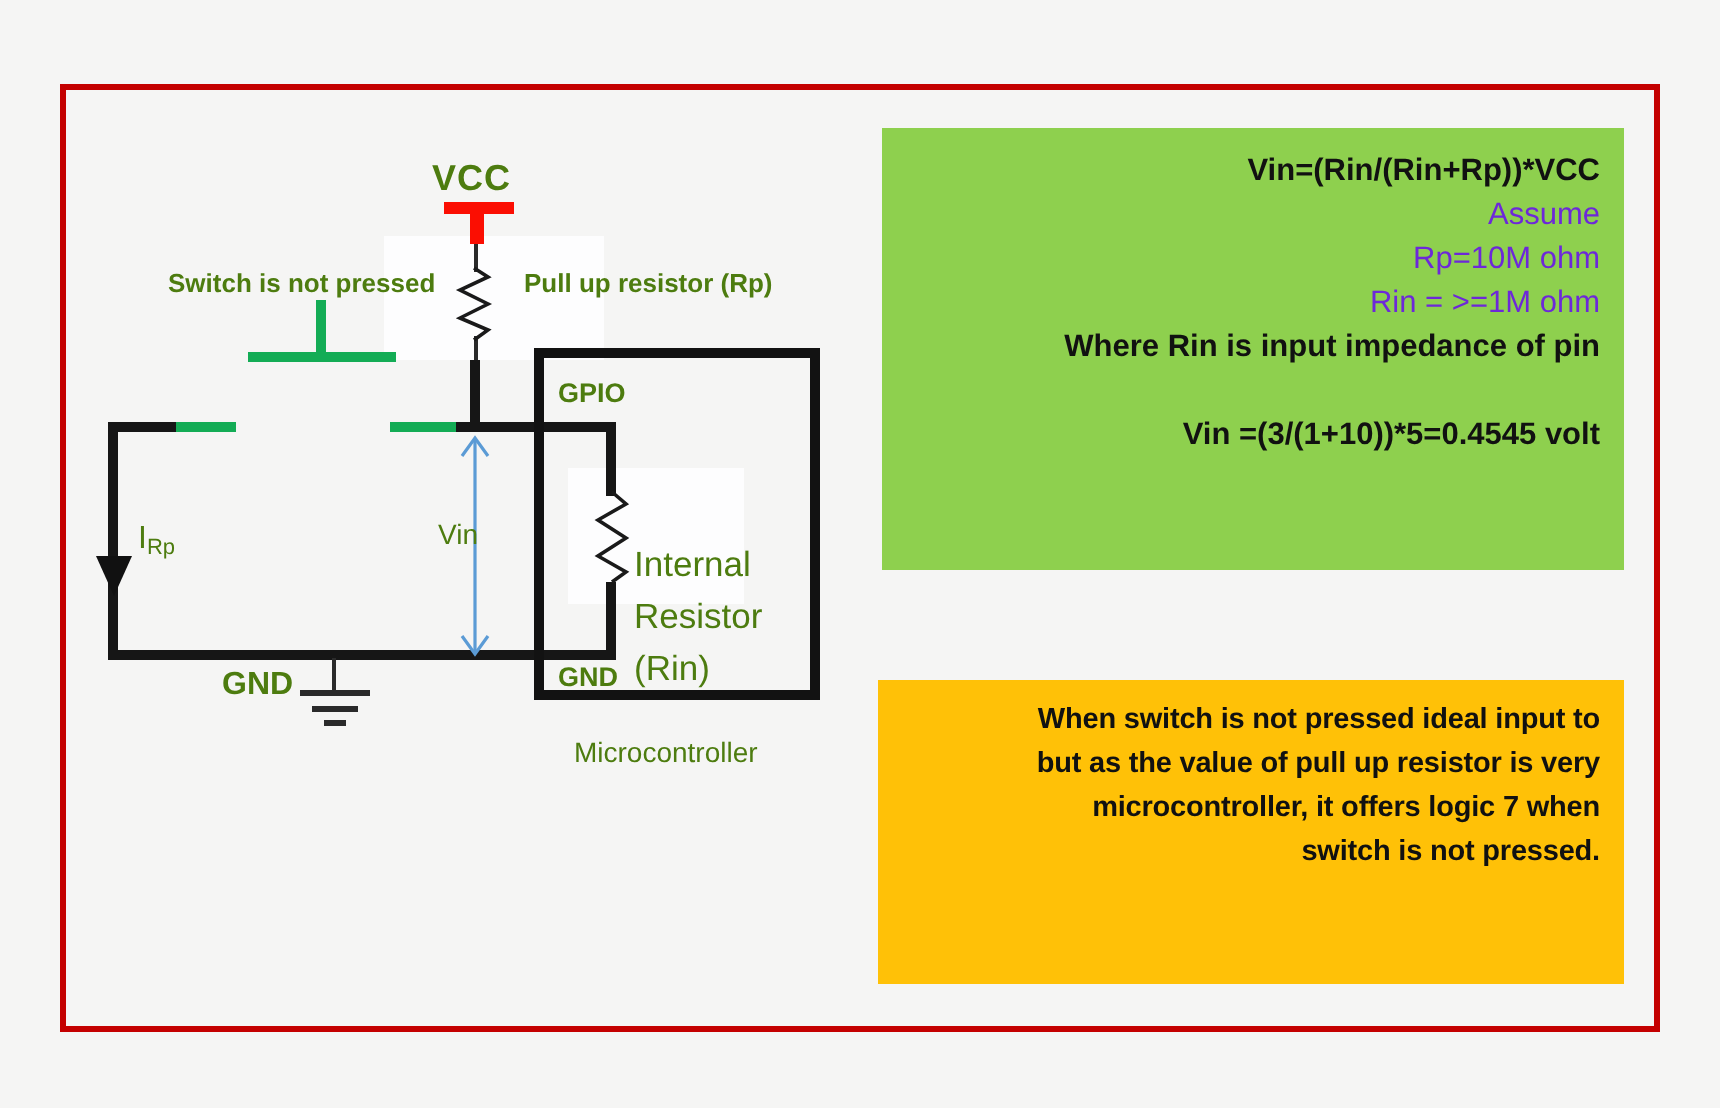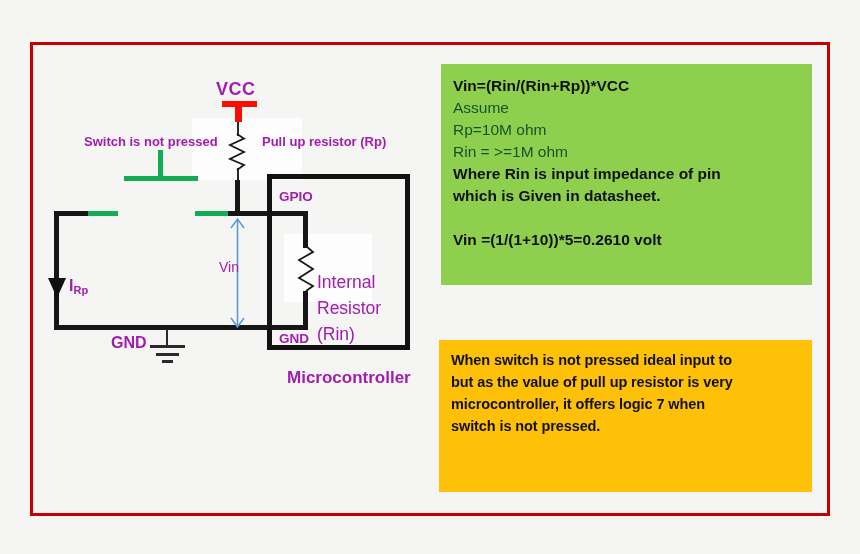--- a/index.html
+++ b/index.html
@@ -6,47 +6,47 @@
   .page{position:relative;width:860px;height:554px;background:#f5f5f4;overflow:hidden;
         font-family:"Liberation Sans",sans-serif;color:#111;}
   .frame{position:absolute;left:30px;top:42px;width:800px;height:474px;
          border:3px solid #c40000;box-sizing:border-box;background:transparent;}
   .abs{position:absolute;}
   .patch{position:absolute;background:#fdfdfe;}
   
   .wire{position:absolute;background:#161616;}
   .wire.thin{background:#2a2a2a;}
   
-  .lbl{position:absolute;white-space:nowrap;color:#a21caf;}
+  .lbl{position:absolute;white-space:nowrap;color:#4d7c0f;}
   .vcc-lbl{left:216px;top:79px;font-size:18px;font-weight:bold;letter-spacing:.5px;}
   .switch-lbl{left:84px;top:134px;font-size:13px;font-weight:bold;}
   .pullup-lbl{left:262px;top:134px;font-size:13px;font-weight:bold;}
   .gpio-lbl{left:279px;top:189px;font-size:13.5px;font-weight:bold;}
   .gndpin-lbl{left:279px;top:331px;font-size:13.5px;font-weight:bold;}
-  .micro-lbl{left:287px;top:368px;font-size:17px;font-weight:bold;}
+  .micro-lbl{left:287px;top:368px;font-size:14px;font-weight:normal;}
   .vin-lbl{left:219px;top:259px;font-size:14px;}
   .gnd-lbl{left:111px;top:334px;font-size:16px;font-weight:bold;}
-  .irp-lbl{left:69px;top:277px;font-size:16px;font-weight:bold;}
+  .irp-lbl{left:69px;top:261px;font-size:16px;font-weight:normal;}
   .irp-lbl .sub{font-size:11px;vertical-align:-3px;}
   .rin-text{left:317px;top:227px;font-size:17.5px;line-height:26px;white-space:nowrap;margin-top:42px;}
   
   .mcu{position:absolute;left:267px;top:174px;width:143px;height:176px;
        border:5px solid #121212;box-sizing:border-box;background:transparent;}
   
   .arrowhead-down{position:absolute;left:48px;top:278px;width:0;height:0;
     border-left:9px solid transparent;border-right:9px solid transparent;
     border-top:20px solid #111;}
   
   .note{position:absolute;box-sizing:border-box;}
   .green-note{left:441px;top:64px;width:371px;height:221px;padding:11px 12px;}
-  .g-line{font-size:15.5px;line-height:22px;min-height:22px;font-weight:bold;white-space:nowrap;}
-  .g-line[data-color="white"]{color:#14532d;font-weight:normal;}
+  .g-line{font-size:15.5px;line-height:22px;min-height:22px;font-weight:bold;white-space:nowrap;text-align:right;}
+  .g-line[data-color="white"]{color:#6d28d9;font-weight:normal;}
   .orange-note{left:439px;top:340px;width:373px;height:152px;padding:9px 12px;}
   .o-line{font-size:14.5px;line-height:22px;min-height:22px;font-weight:bold;
-          letter-spacing:-0.1px;white-space:nowrap;}
+          letter-spacing:-0.1px;white-space:nowrap;text-align:right;}
   svg{position:absolute;overflow:visible;}
 </style>
 </head>
 <body>
 
 <div class="page">
 
   <div class="frame" style="border-color: rgb(196, 0, 0);"></div>
 
   <div class="patch" style="left:192px;top:118px;width:110px;height:62px;"></div>
@@ -107,23 +107,22 @@
   <div class="lbl gnd-lbl">GND</div>
   <div class="lbl gndpin-lbl">GND</div>
   <div class="lbl micro-lbl">Microcontroller</div>
 
   <div class="note green-note" style="background: rgb(142, 208, 78);">
     <div class="g-line" data-color="black">Vin=(Rin/(Rin+Rp))*VCC</div>
     <div class="g-line" data-color="white">Assume</div>
     <div class="g-line" data-color="white">Rp=10M ohm</div>
     <div class="g-line" data-color="white">Rin = &gt;=1M ohm</div>
     <div class="g-line" data-color="black">Where Rin is input impedance of pin</div>
-    <div class="g-line" data-color="black">which is Given in datasheet.</div>
     <div class="g-line" data-color="black"></div>
-    <div class="g-line" data-color="black">Vin =(1/(1+10))*5=0.2610 volt</div>
+    <div class="g-line" data-color="black">Vin =(3/(1+10))*5=0.4545 volt</div>
   </div>
 
   <div class="note orange-note" style="background: rgb(255, 193, 7);">
     <div class="o-line">When switch is not pressed ideal input to</div>
     <div class="o-line">but as the value of pull up resistor is very</div>
     <div class="o-line">microcontroller, it offers logic 7 when</div>
     <div class="o-line">switch is not pressed.</div>
   </div>
 
 </div>

